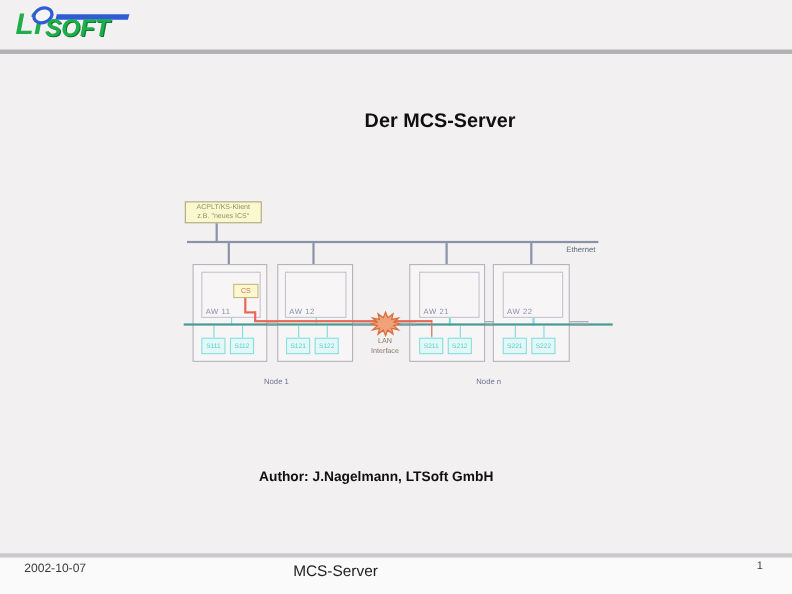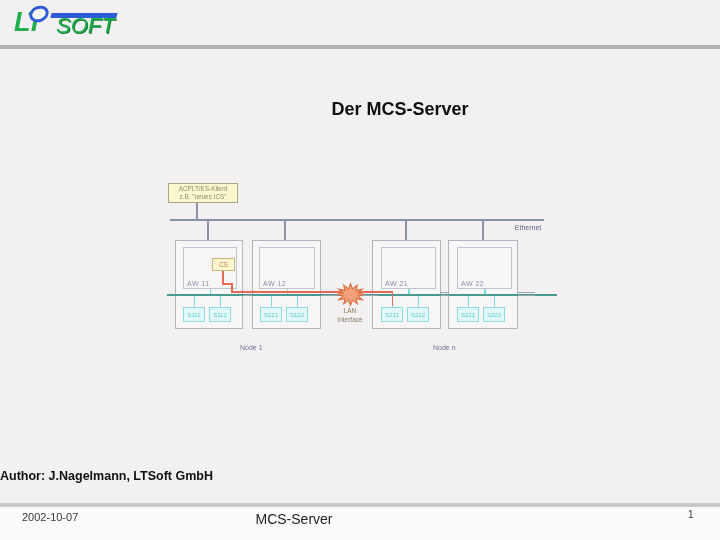--- a/index.html
+++ b/index.html
@@ -8,44 +8,44 @@
   .abs{position:absolute;}
   
   .rule-top{left:0;top:45px;width:720px;height:4px;background:#b2b0b2;}
   .rule-footer{left:0;top:503px;width:720px;height:4px;background:#cac8ca;}
   .footer-band{left:0;top:507px;width:720px;height:33px;background:#fbfafb;}
   
   .logo{left:14px;top:6px;width:120px;height:40px;}
   .logo-lt{left:0;top:3px;font-size:27px;font-weight:bold;font-style:italic;color:#1fae4b;letter-spacing:-2px;line-height:1;}
   .logo-dot{left:15px;top:0px;width:14px;height:10px;border:3px solid #2f5bd6;border-radius:50%;transform:rotate(-22deg);background:#f6f5f6;}
   .logo-bar{left:37px;top:7px;width:66px;height:5px;background:#2f5bd6;transform:skewX(-15deg);}
-  .logo-soft{left:42px;top:9px;font-size:22px;font-weight:400;font-style:italic;color:#1fae4b;letter-spacing:0px;line-height:1;text-shadow:1px 1px 0 #0f7a33;}
+  .logo-soft{left:27px;top:9px;font-size:22px;font-weight:700;font-style:italic;color:#1fae4b;letter-spacing:0px;line-height:1;text-shadow:1px 1px 0 #0f7a33;}
   
   .title{left:0;top:99px;width:720px;text-align:center;font-size:18px;font-weight:bold;color:#101010;padding-left:40px;}
   .subtitle{left:0;top:128px;width:720px;text-align:center;font-size:13px;font-weight:bold;color:#101010;}
-  .author{left:0;top:426px;width:684px;font-size:12.5px;font-weight:bold;color:#101010;margin-top:43px;}
+  .author{left:0;top:426px;width:684px;text-align:center;font-size:12.5px;font-weight:bold;color:#101010;}
   
   .slate{background:#8a92a8;}
   .note{background:#fbf8d0;border:1px solid #aaa883;box-sizing:border-box;text-align:center;}
   .client-note{left:168px;top:183px;width:70px;height:20px;font-size:6.4px;line-height:1.3;color:#8f9060;padding-top:1px;}
   .eth-label{left:504px;top:224px;width:48px;text-align:center;font-size:7px;color:#5f6880;}
   .group{box-sizing:border-box;border:1px solid #b4b4c0;background:#f7f5f6;}
   .inner{box-sizing:border-box;border:1px solid #c4c4d0;background:#f7f5f6;}
   .aw-label{font-size:7px;color:#8890a8;letter-spacing:0.5px;white-space:nowrap;}
   .sbox{box-sizing:border-box;width:22px;height:15px;border:1px solid #8adede;background:#e2f8f8;color:#5ccccc;font-size:6px;text-align:center;line-height:14px;}
   .cyan-stub{width:1.5px;background:#7adede;}
   .teal-bus{left:167px;top:294px;width:390px;height:1.8px;background:#4a9a92;}
   .gap-seg{height:2px;border-top:1.4px solid #9aa2ac;border-bottom:1.4px solid #9aa2ac;background:transparent;box-sizing:content-box;}
   .red{background:#e86858;}
   .cs-box{left:212px;top:258px;width:23px;height:13px;font-size:6.5px;line-height:12px;color:#c87850;border-color:#c8b880;}
   .lan-label{left:328px;top:306px;width:44px;text-align:center;font-size:6.5px;line-height:1.4;color:#8a7a68;}
   .node-label{font-size:7px;color:#6a7390;}
   
   .f-date{left:22px;top:511px;font-size:11px;color:#3a3a3a;}
-  .f-title{left:0;top:511px;width:588px;text-align:center;font-size:14px;color:#222;}
+  .f-title{left:0;top:511px;width:588px;text-align:center;font-size:14px;color:#222;padding-left:11px;}
   .f-page{left:688px;top:509px;font-size:10px;color:#3a3a3a;}
 </style>
 </head>
 <body>
 
 <div class="slide">
 
   <div class="abs logo">
     <div class="abs logo-lt">LT</div>
     <div class="abs logo-dot"></div>

